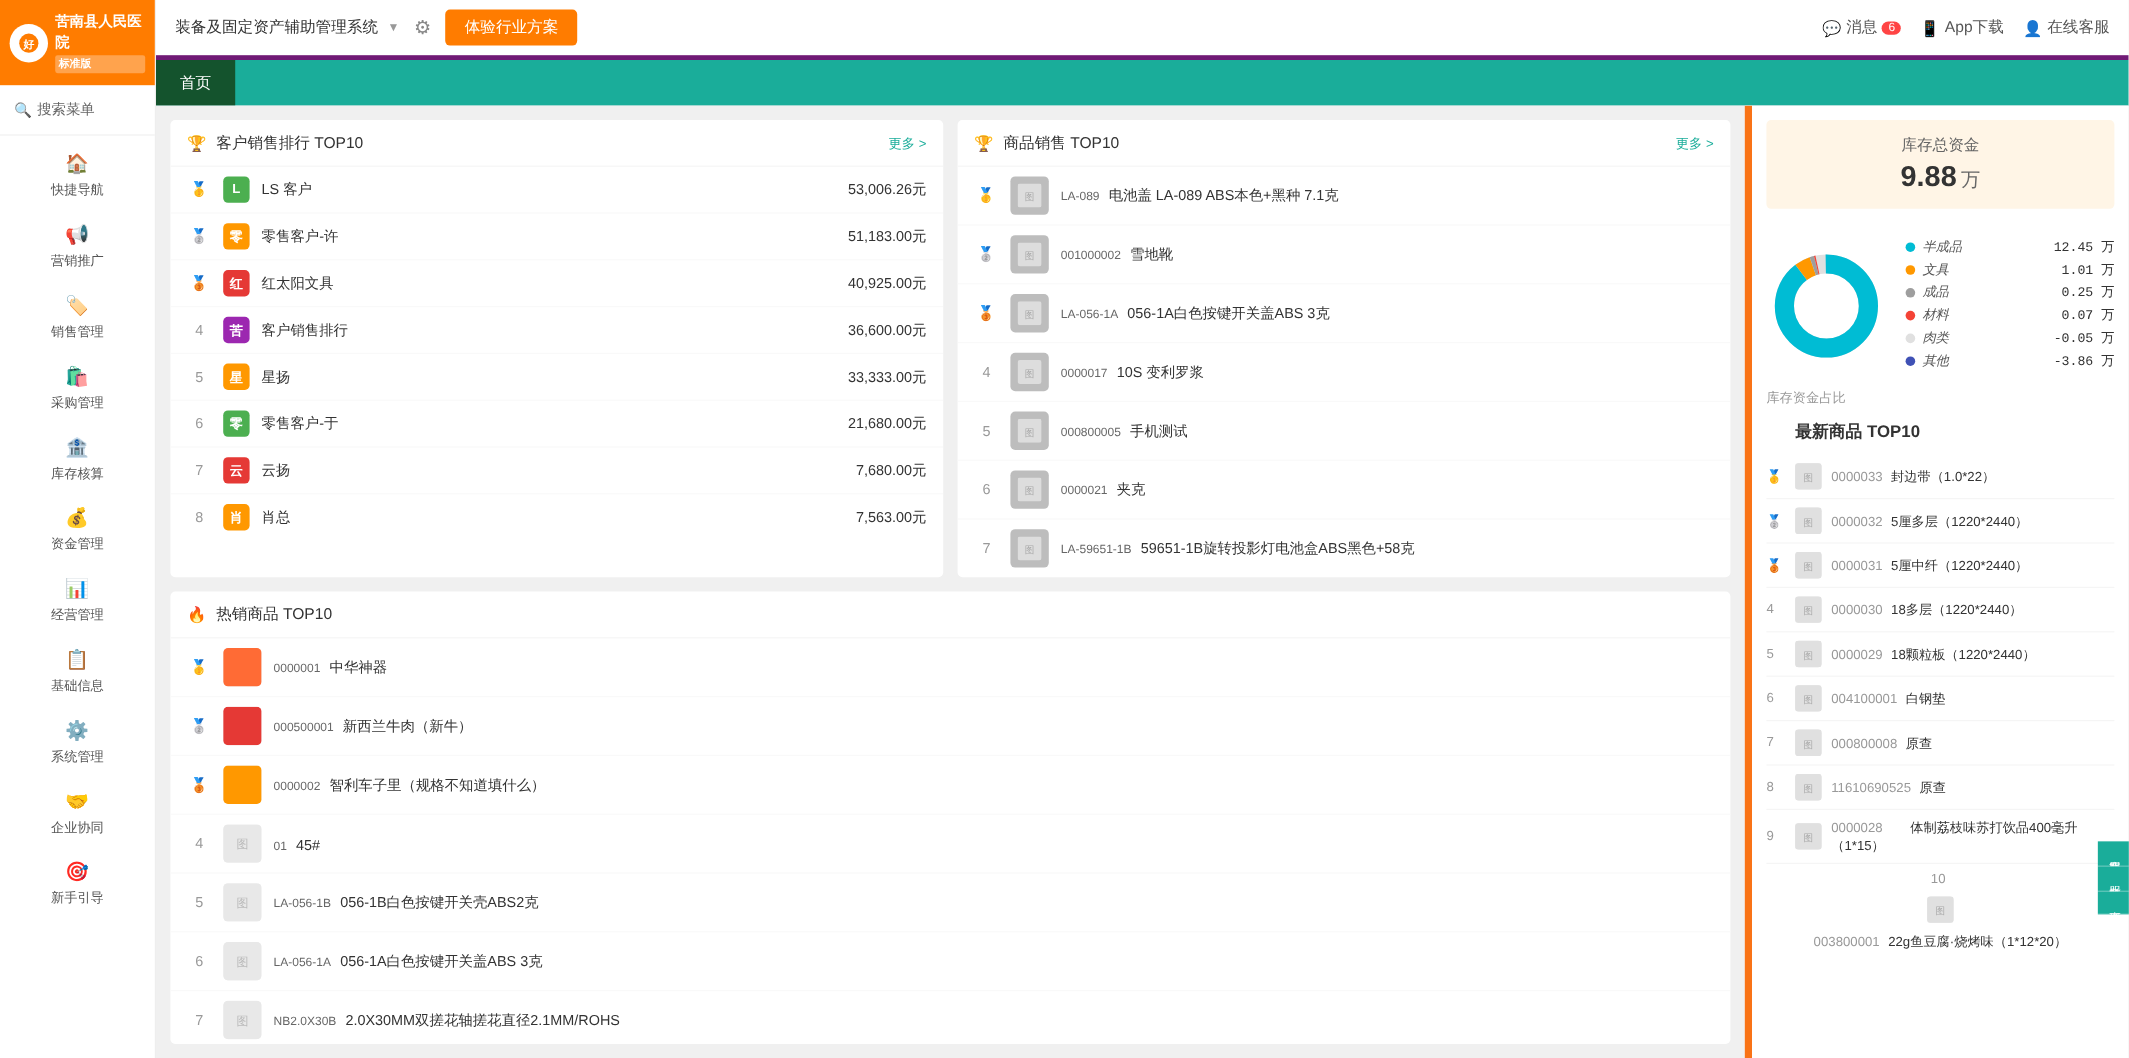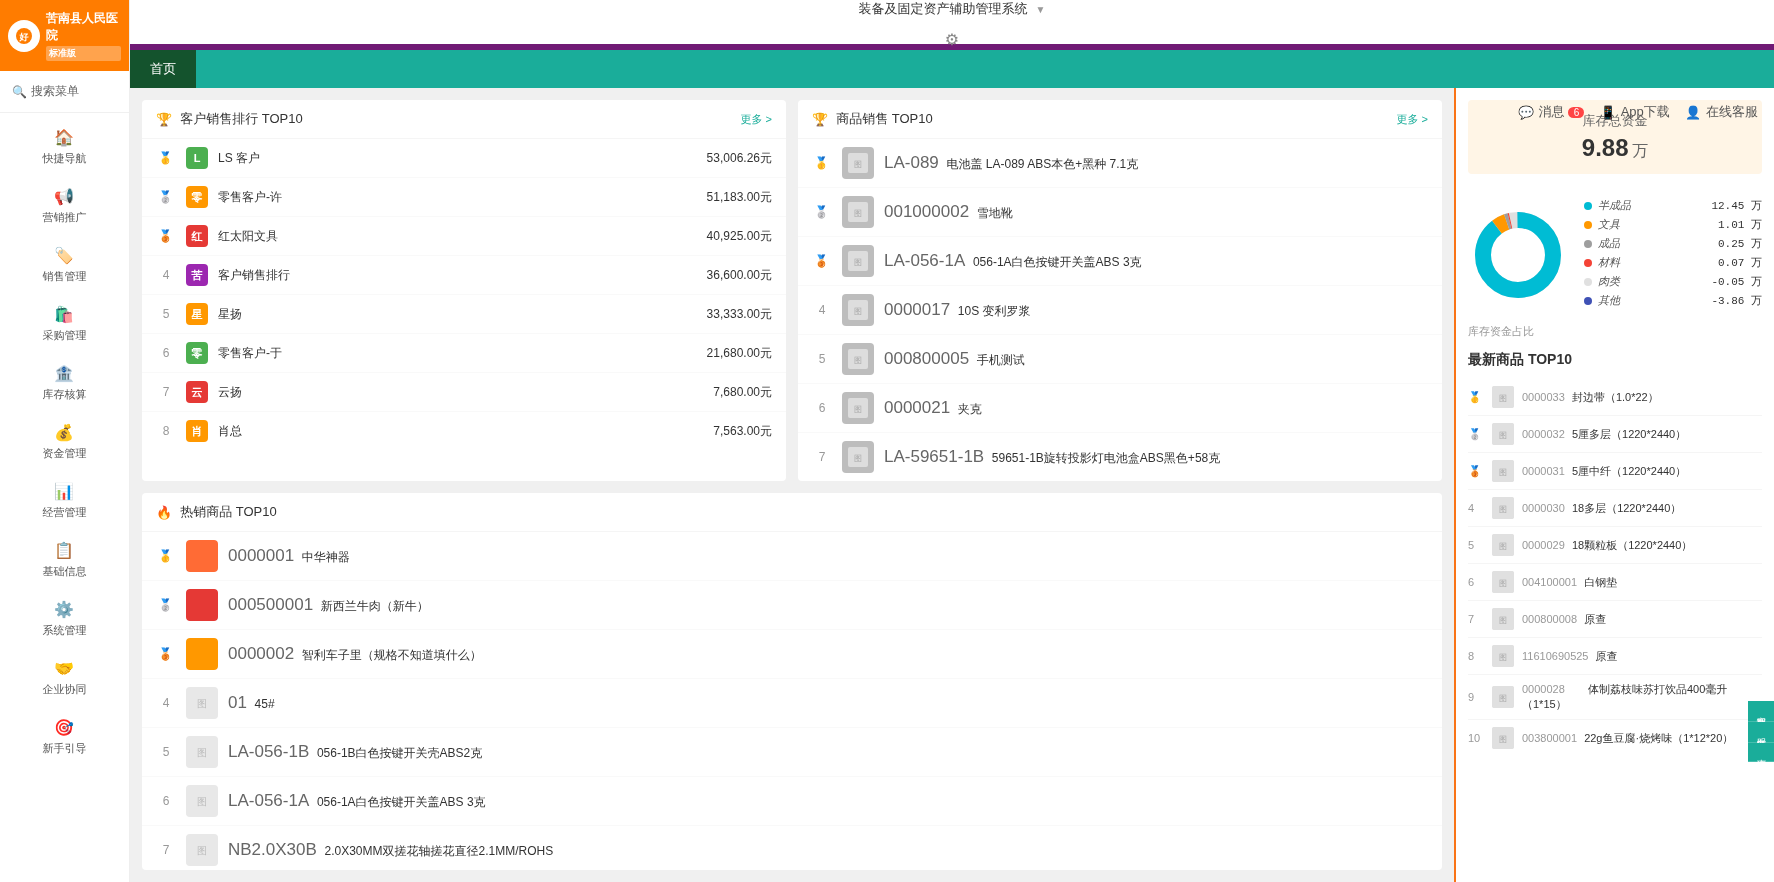--- a/index.html
+++ b/index.html
@@ -80,23 +80,22 @@
     
     .main { flex: 1; display: flex; flex-direction: column; overflow: hidden; }
 
     
     .topbar {
       height: 50px;
       background: #fff;
       display: flex;
       align-items: center;
       padding: 0 16px;
-      border-bottom: 6px solid #701a75;
+      border-bottom: 4px solid #701a75;
       gap: 12px;
-      flex-direction: column;
     }
     .topbar-system {
       display: flex;
       align-items: center;
       gap: 8px;
       font-size: 13px;
       color: #333;
     }
     .topbar-system .dropdown-arrow { color: #999; font-size: 10px; }
     .topbar-gear { color: #888; font-size: 16px; cursor: pointer; }
@@ -167,21 +166,21 @@
       display: flex;
       flex-direction: column;
       gap: 12px;
     }
 
     
     .right-panel {
       width: 320px;
       background: #fff;
       overflow-y: auto;
-      border-left: 2px solid #f97316;
+      border-left: 6px solid #f97316;
       padding: 12px;
       flex-shrink: 0;
     }
 
     
     .card {
       background: white;
       border-radius: 4px;
       overflow: hidden;
     }
@@ -233,21 +232,21 @@
       width: 32px;
       height: 32px;
       background: #f0f0f0;
       border-radius: 4px;
       flex-shrink: 0;
       display: flex;
       align-items: center;
       justify-content: center;
       overflow: hidden;
     }
-    .product-code { color: #666; font-size: 17px; margin-right: 4px; }
+    .product-code { color: #666; font-size: 10px; margin-right: 4px; }
     .product-name { color: #333; font-size: 12px; }
     .product-info { flex: 1; }
 
     
     .inventory-total {
       background: #fff5e6;
       border-radius: 4px;
       padding: 12px;
       text-align: center;
       margin-bottom: 12px;
@@ -284,40 +283,41 @@
     .legend-value { color: #333; font-family: Liberation Mono, monospace; }
 
     
     .new-product-row {
       display: flex;
       align-items: center;
       padding: 7px 0;
       border-bottom: 1px solid #f5f5f5;
       gap: 8px;
     }
-    .new-product-row:last-child { border-bottom: none; }
+    .new-product-row:last-child { border-bottom: none; flex-direction: column; }
     .new-rank { width: 16px; color: #999; font-size: 11px; }
     .new-product-icon {
       width: 22px;
       height: 22px;
       background: #e0e0e0;
       border-radius: 3px;
       flex-shrink: 0;
     }
     .new-product-info { flex: 1; font-size: 11px; color: #333; }
 
     
     .section-title {
       font-size: 14px;
       font-weight: bold;
       color: #333;
       margin-bottom: 10px;
       display: flex;
       align-items: center;
       gap: 6px;
+      margin-left: 24px;
     }
 
     
     .float-btns {
       position: fixed;
       right: 0;
       bottom: 120px;
       display: flex;
       flex-direction: column;
       gap: 0;

